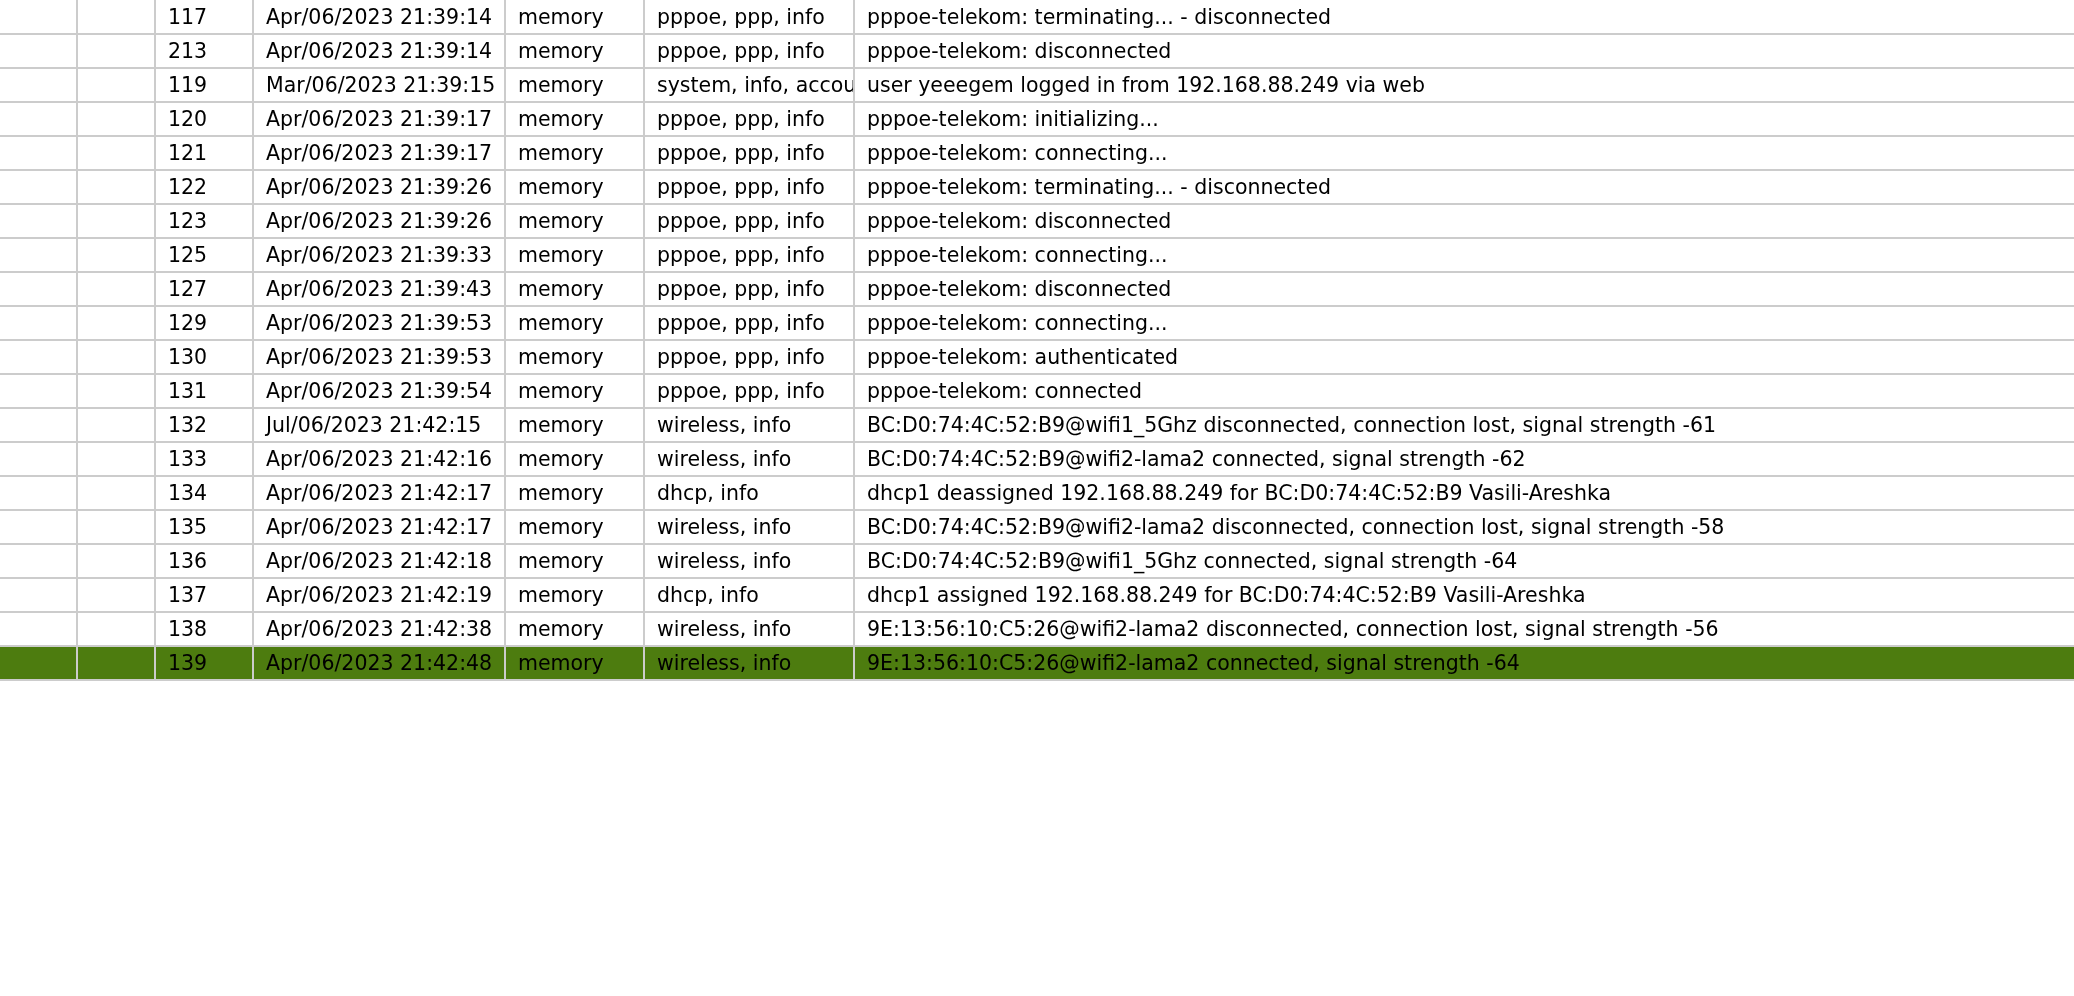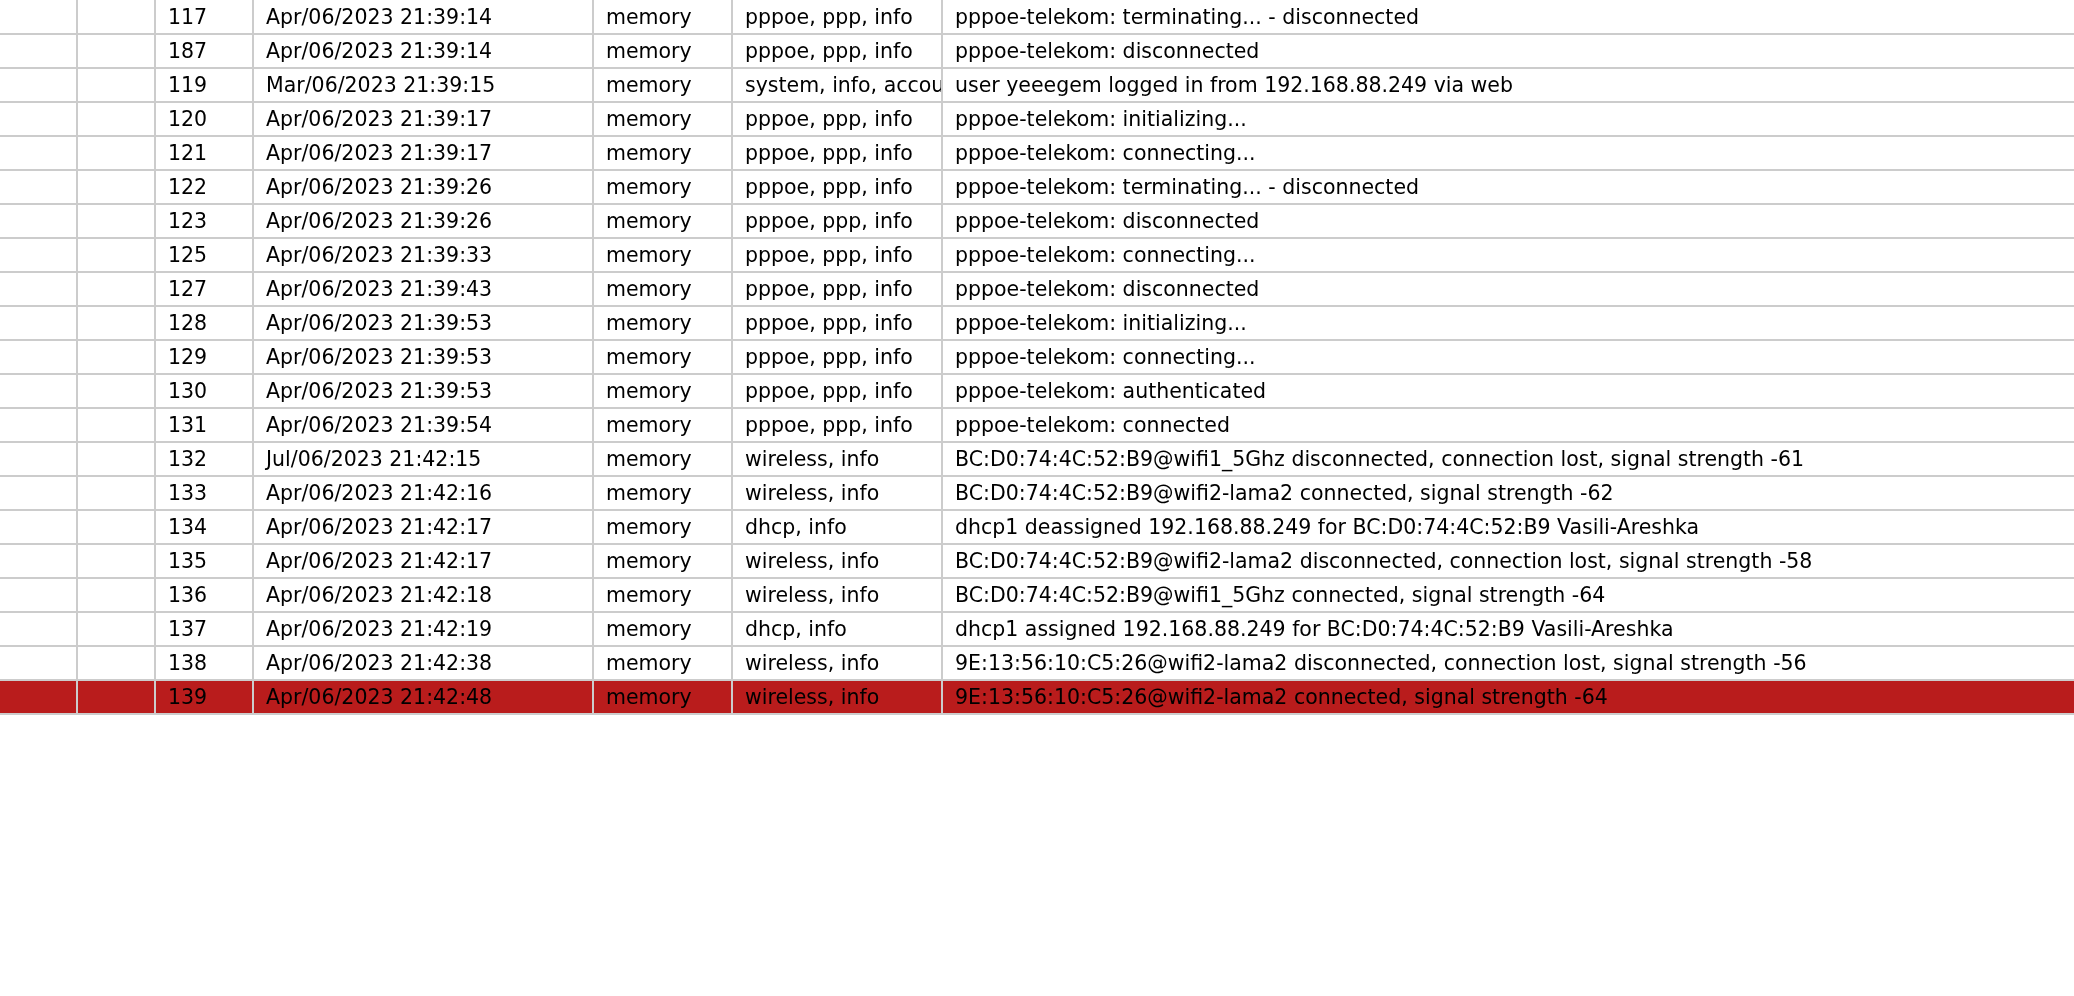--- a/index.html
+++ b/index.html
@@ -32,29 +32,29 @@
     padding: 0 12px;
     font-size: 20.5px;
     line-height: 30px;
     white-space: nowrap;
     overflow: hidden;
     vertical-align: middle;
     background: #ffffff;
   }
 
   #log-table tr.hovered td {
-    background: #b91c1c;
+    background: #4d7c0f;
     margin-left: 35px;
   }
 
   
   .col-flag   { width: 77px;  }
   .col-icon   { width: 78px;  }
   .col-num    { width: 98px;  }
-  .col-time   { width: 340px; }
+  .col-time   { width: 252px; }
   .col-buf    { width: 139px; }
   .col-topics { width: 210px; }
   .col-msg    { width: auto; border-right: none !important; }
 
   
   tr.clipped-row { height: 9px; }
   tr.clipped-row td {
     padding: 0 12px;
     height: 9px;
     line-height: 30px;
@@ -104,21 +104,21 @@
         <td class="col-topics">
           <span>pppoe, ppp, info</span>
         </td>
         <td class="col-msg">
           <span>pppoe-telekom: terminating... - disconnected</span>
         </td>
       </tr>
       <tr>
         <td class="col-flag"></td>
         <td class="col-icon"></td>
-        <td class="col-num">187</td>
+        <td class="col-num">213</td>
         <td class="col-time">Apr/06/2023 21:39:14</td>
         <td class="col-buf">memory</td>
         <td class="col-topics">pppoe, ppp, info</td>
         <td class="col-msg">pppoe-telekom: disconnected</td>
       </tr>
       <tr>
         <td class="col-flag"></td>
         <td class="col-icon"></td>
         <td class="col-num">119</td>
         <td class="col-time">Mar/06/2023 21:39:15</td>
@@ -176,29 +176,20 @@
         <td class="col-icon"></td>
         <td class="col-num">127</td>
         <td class="col-time">Apr/06/2023 21:39:43</td>
         <td class="col-buf">memory</td>
         <td class="col-topics">pppoe, ppp, info</td>
         <td class="col-msg">pppoe-telekom: disconnected</td>
       </tr>
       <tr>
         <td class="col-flag"></td>
         <td class="col-icon"></td>
-        <td class="col-num">128</td>
-        <td class="col-time">Apr/06/2023 21:39:53</td>
-        <td class="col-buf">memory</td>
-        <td class="col-topics">pppoe, ppp, info</td>
-        <td class="col-msg">pppoe-telekom: initializing...</td>
-      </tr>
-      <tr>
-        <td class="col-flag"></td>
-        <td class="col-icon"></td>
         <td class="col-num">129</td>
         <td class="col-time">Apr/06/2023 21:39:53</td>
         <td class="col-buf">memory</td>
         <td class="col-topics">pppoe, ppp, info</td>
         <td class="col-msg">pppoe-telekom: connecting...</td>
       </tr>
       <tr>
         <td class="col-flag"></td>
         <td class="col-icon"></td>
         <td class="col-num">130</td>

